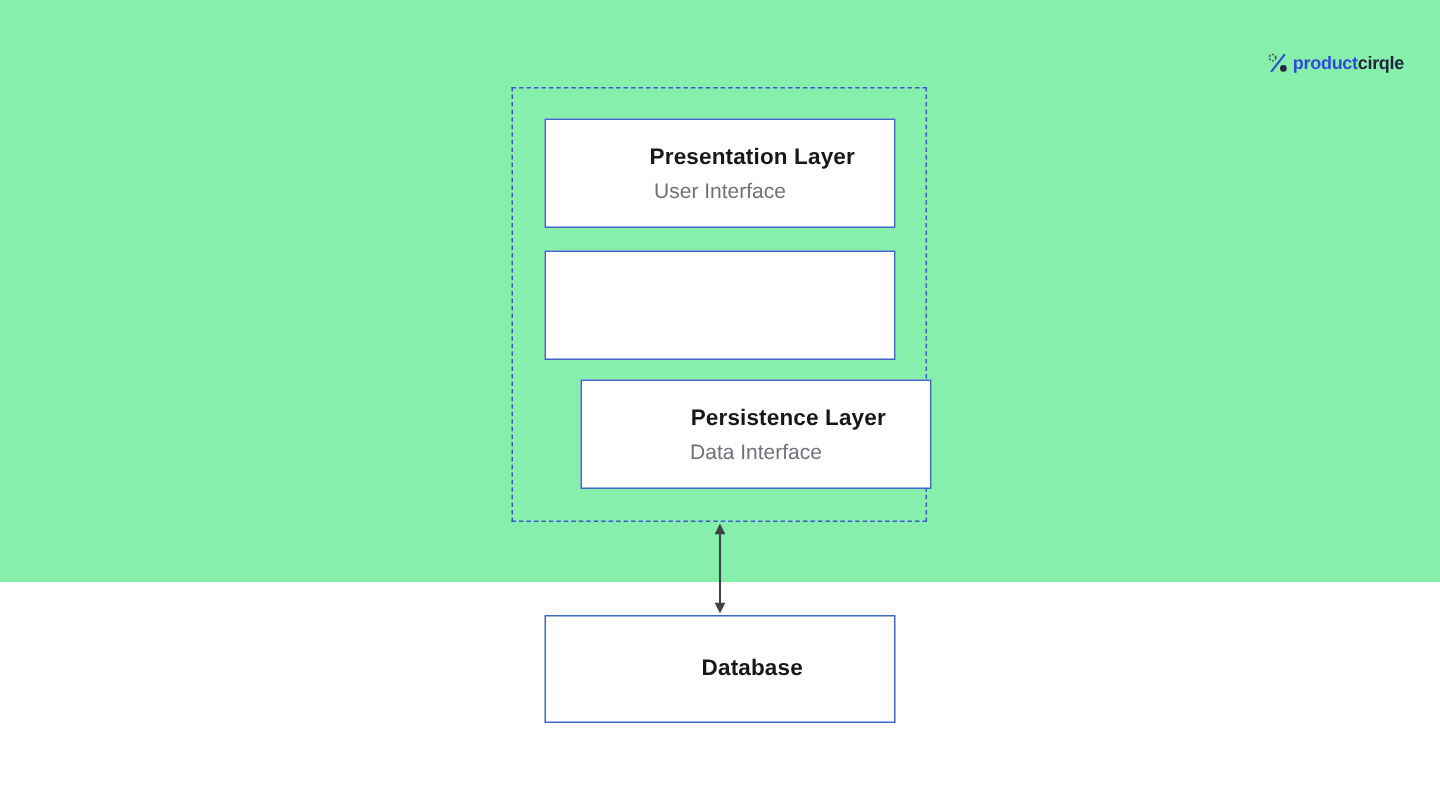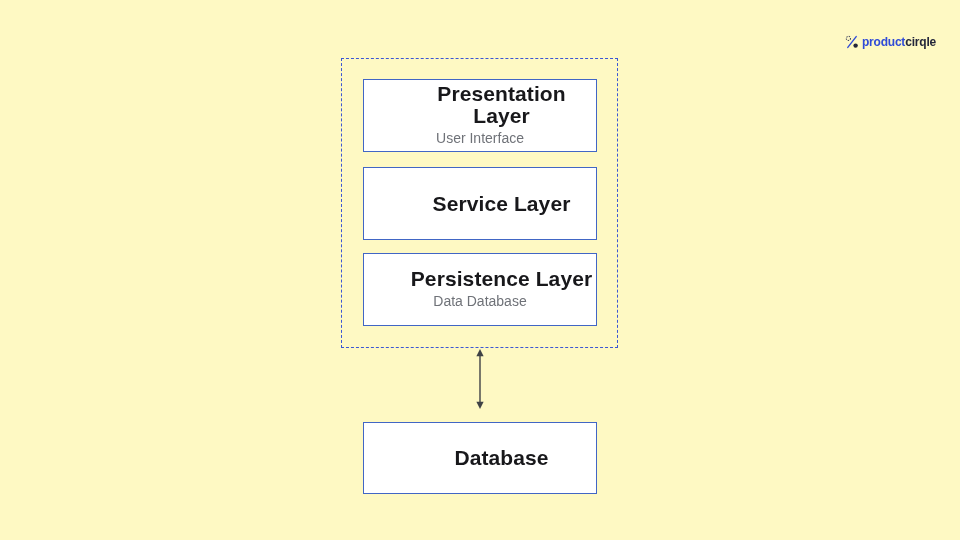--- a/index.html
+++ b/index.html
@@ -5,22 +5,22 @@
   * { margin: 0; padding: 0; box-sizing: border-box; }
   html, body { width: 960px; height: 540px; }
   body {
     font-family: "Liberation Sans", "DejaVu Sans", sans-serif;
     background: #ffffff;
     overflow: hidden;
   }
   .canvas {
     position: relative;
     width: 960px;
-    height: 540px;
-    background: #fef9c3;
+    height: 388px;
+    background: #86efac;
   }
 
   
   .logo {
     position: absolute;
     top: 35px;
     right: 24px;
     display: flex;
     align-items: center;
     gap: 3px;
@@ -49,37 +49,37 @@
     height: 73px;
     border: 1.5px solid #4166c5;
     background: #ffffff;
     display: flex;
     flex-direction: column;
     align-items: center;
     justify-content: center;
     text-align: center;
   }
   .box .title {
-    font-size: 21px;
+    font-size: 15px;
     font-weight: 700;
     color: #18181b;
     line-height: 22px;
     letter-spacing: 0.1px;
     padding-left: 43px;
   }
   .box .subtitle {
     font-size: 14px;
     font-weight: 400;
     color: #6f7278;
     line-height: 22px;
   }
   .box-presentation { top: 79px; }
   .box-service { top: 167px; }
-  .box-persistence { top: 253px; }
-  .box-database { top: 410px; height: 72px; margin-top: 12px; }
+  .box-persistence { top: 253px; margin-left: 24px; }
+  .box-database { top: 410px; height: 72px; }
 
   
   .connector {
     position: absolute;
     left: 468px;
     top: 348px;
     width: 24px;
     height: 62px;
     pointer-events: none;
   }
@@ -99,26 +99,25 @@
   </div>
 
   <div class="layer-group"></div>
 
   <div class="box box-presentation">
     <div class="title">Presentation Layer</div>
     <div class="subtitle">User Interface</div>
   </div>
 
   <div class="box box-service">
-    <div class="title">Service Layer</div>
   </div>
 
   <div class="box box-persistence">
     <div class="title">Persistence Layer</div>
-    <div class="subtitle">Data Database</div>
+    <div class="subtitle">Data Interface</div>
   </div>
 
   <svg class="connector" viewBox="0 0 24 62" xmlns="http://www.w3.org/2000/svg">
     <line x1="12" y1="6" x2="12" y2="56" stroke="#3f4246" stroke-width="1.4"></line>
     <path d="M12 1 L8.4 8.2 L15.6 8.2 Z" fill="#3f4246"></path>
     <path d="M12 61 L8.4 53.8 L15.6 53.8 Z" fill="#3f4246"></path>
   </svg>
 
   <div class="box box-database">
     <div class="title">Database</div>

